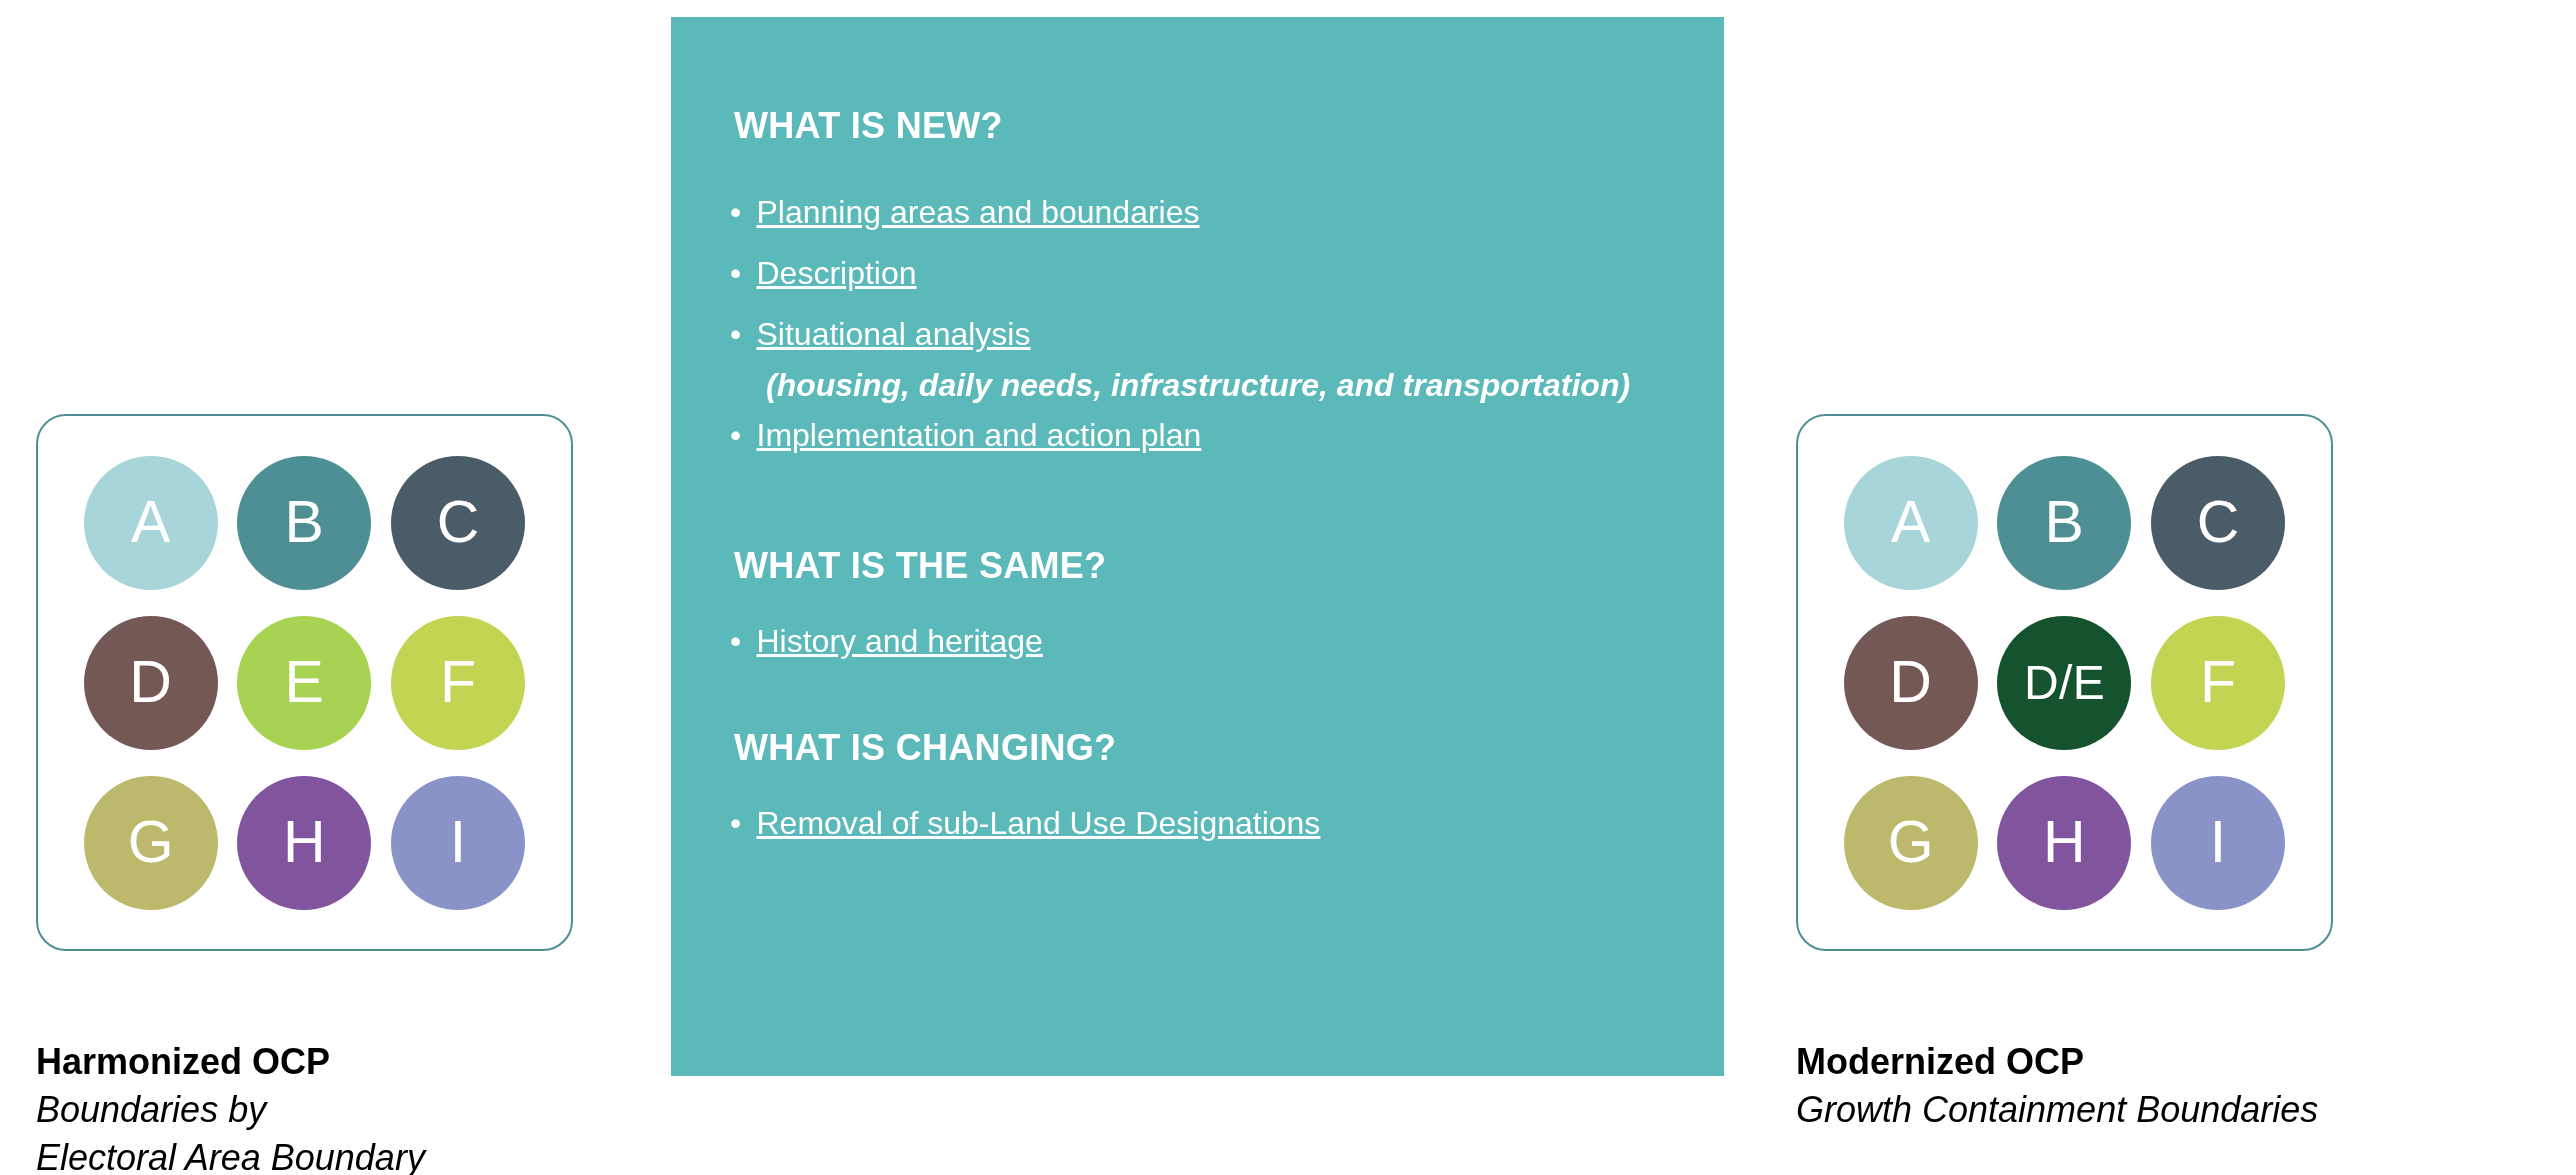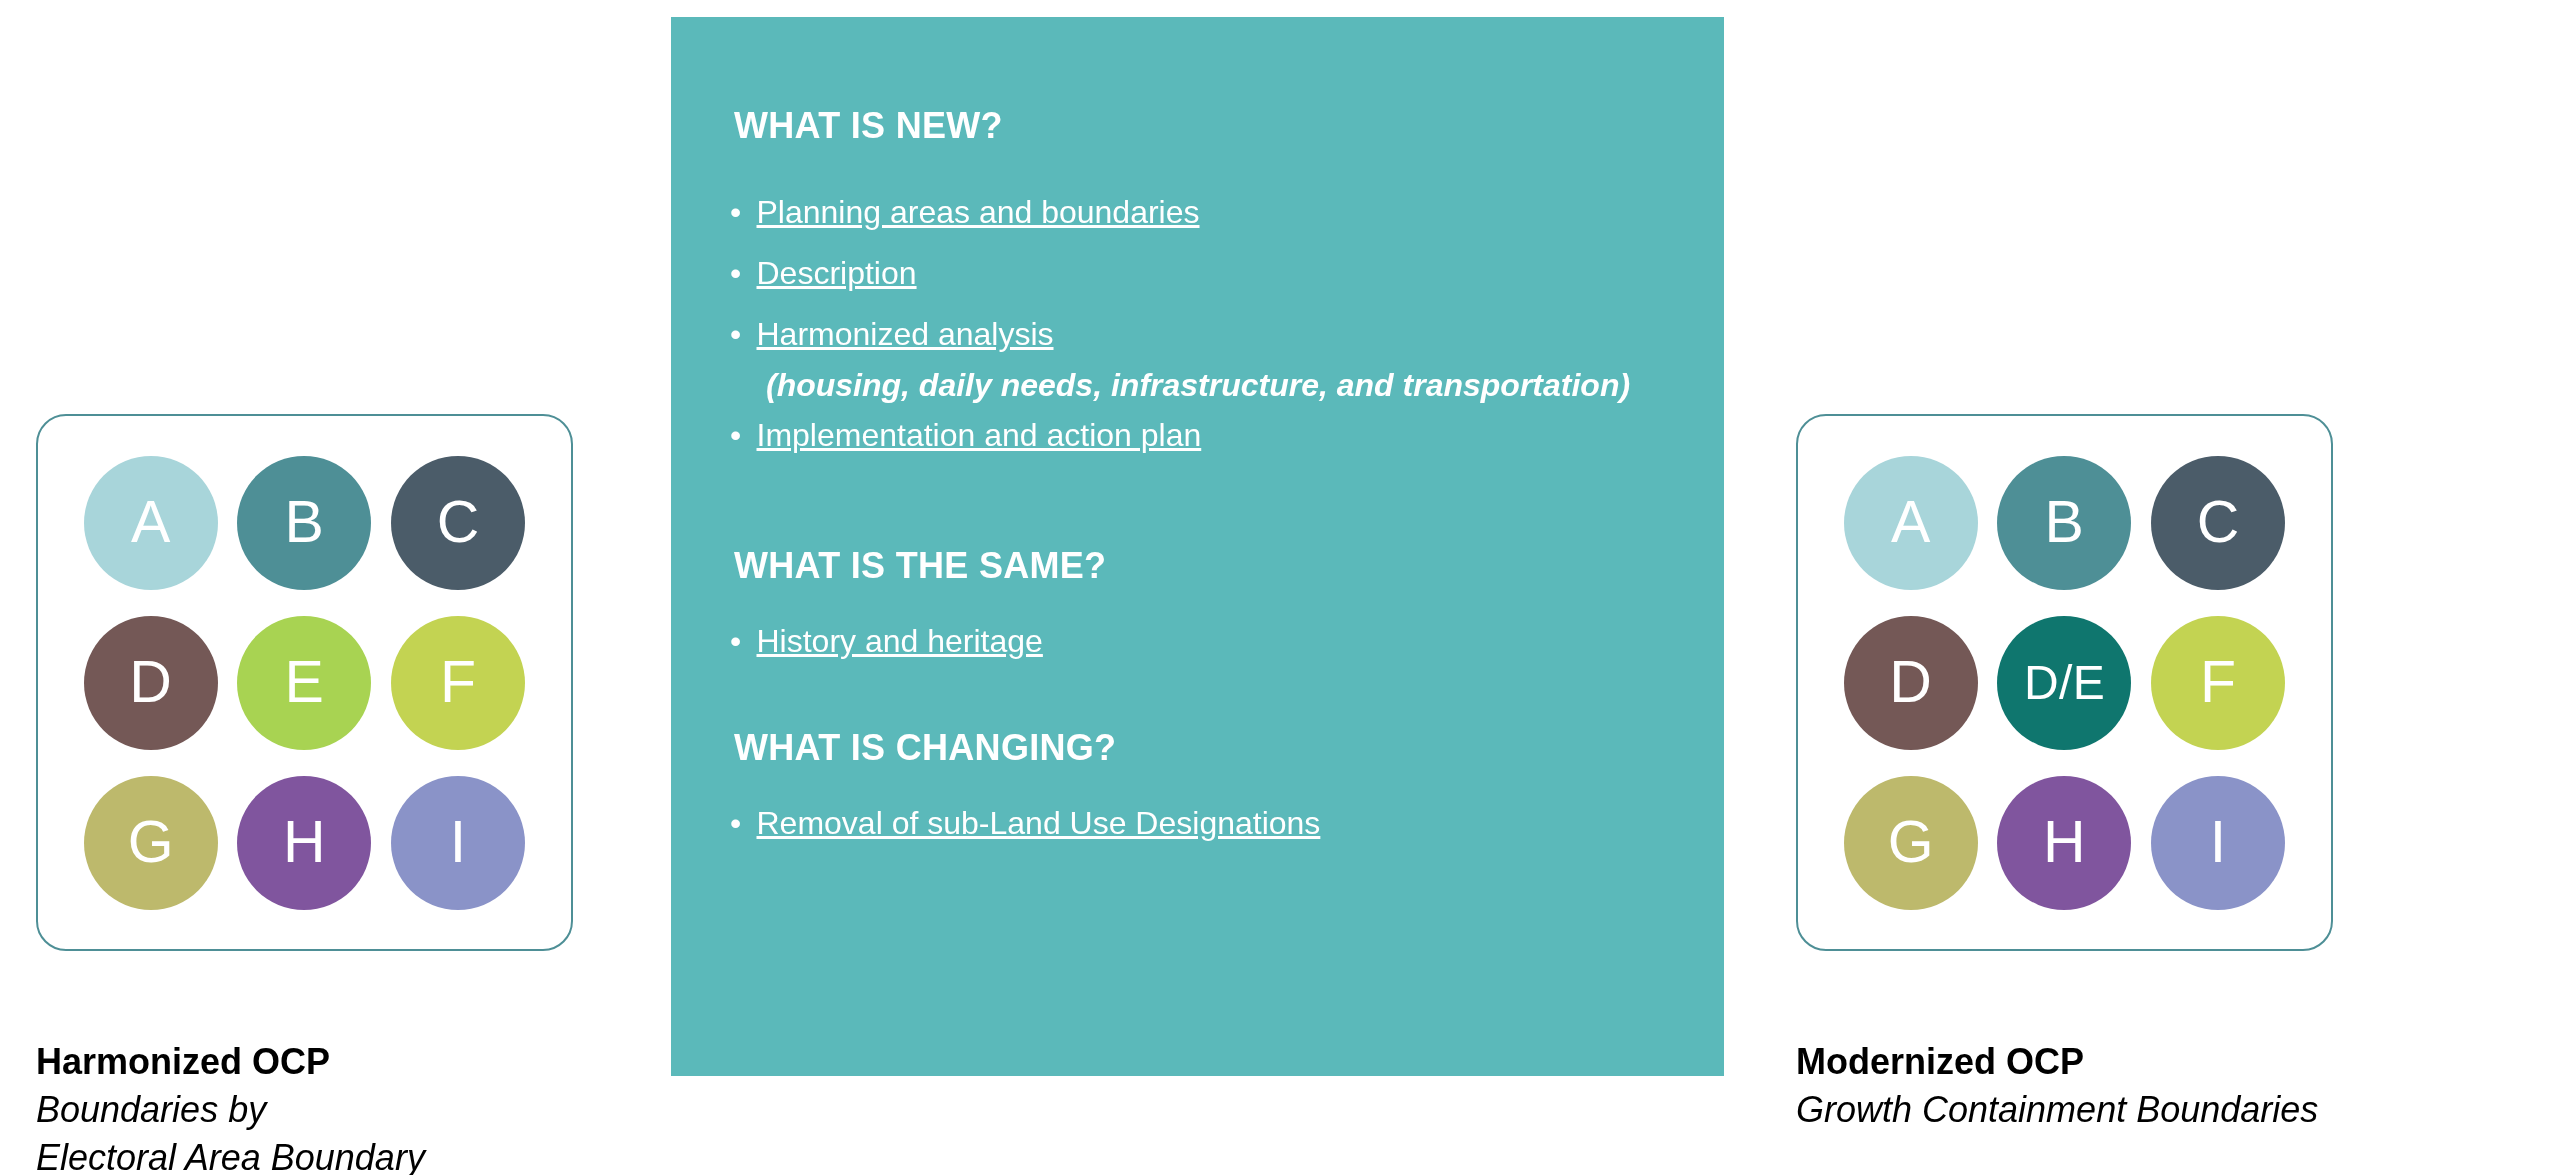--- a/index.html
+++ b/index.html
@@ -163,21 +163,21 @@
 
 <div id="info-panel">
 
   <h2 class="panel-heading">WHAT IS NEW?</h2>
 
   <div class="gap-md"></div>
 
   <ul class="bullet-list">
     <li>Planning areas and boundaries</li>
     <li>Description</li>
-    <li>Harmonized analysis</li>
+    <li>Situational analysis</li>
   </ul>
 
   <div class="sub-note">(housing, daily needs, infrastructure, and transportation)</div>
 
   <ul class="bullet-list">
     <li>Implementation and action plan</li>
   </ul>
 
   <div class="gap-lg"></div>
 
@@ -202,21 +202,21 @@
 </div>
 
 <div id="right-block" class="ocp-block">
 
   <div class="card">
     <div class="grid">
       <div class="circle" style="background-color: rgb(168, 213, 218);">A</div>
       <div class="circle" style="background-color: rgb(78, 143, 150);">B</div>
       <div class="circle" style="background-color: rgb(75, 92, 105);">C</div>
       <div class="circle" style="background-color: rgb(116, 88, 86);">D</div>
-      <div class="circle small-label" style="background-color: #0f766e;">D/E</div>
+      <div class="circle small-label" style="background-color: #14532d;">D/E</div>
       <div class="circle" style="background-color: rgb(195, 211, 82);">F</div>
       <div class="circle" style="background-color: rgb(189, 185, 108);">G</div>
       <div class="circle" style="background-color: rgb(128, 85, 158);">H</div>
       <div class="circle" style="background-color: rgb(138, 147, 200);">I</div>
     </div>
   </div>
 
   <div class="caption">
     <span class="cap-title">Modernized OCP</span>
     <span class="cap-line">Growth Containment Boundaries</span>

